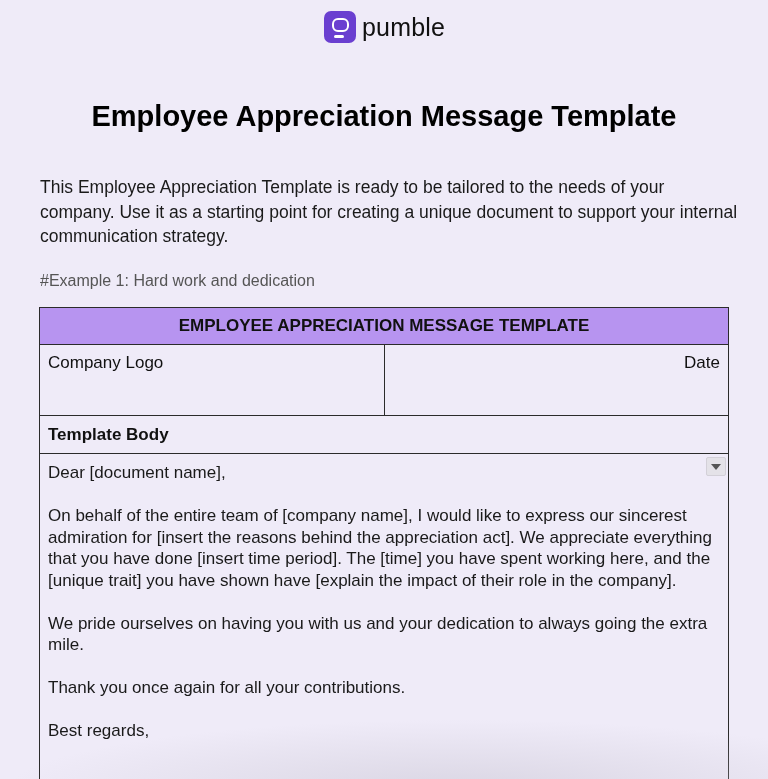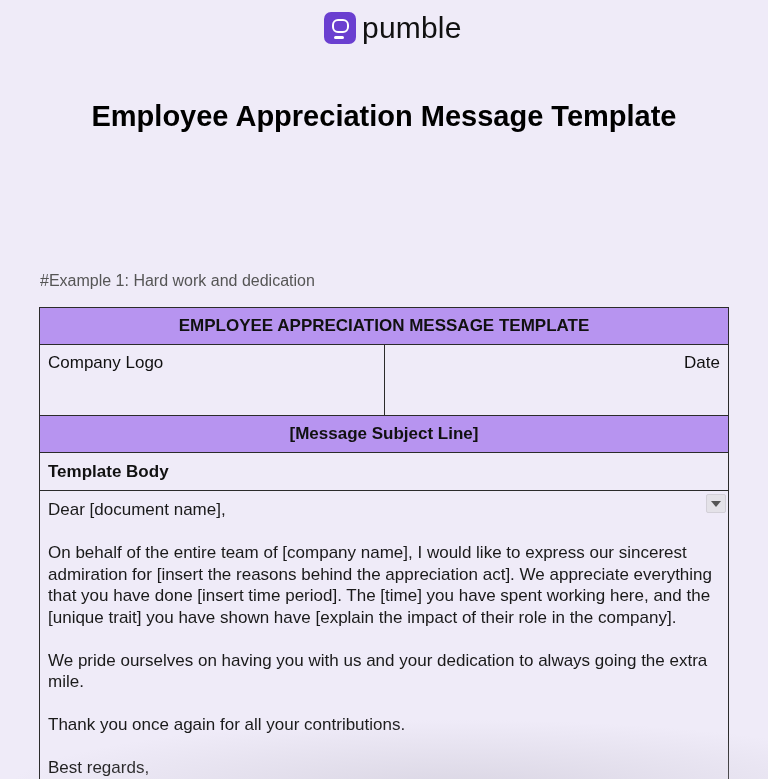--- a/index.html
+++ b/index.html
@@ -45,21 +45,21 @@
     .brand-logo .bar {
       position: absolute;
       left: 10px;
       top: 24px;
       width: 10px;
       height: 2.5px;
       background: #fff;
       border-radius: 2px;
     }
     .brand-name {
-      font-size: 30px;
+      font-size: 25px;
       font-weight: 500;
       color: #111;
       letter-spacing: 0.2px;
     }
     .title {
       position: absolute;
       top: 100px;
       left: 0;
       width: 768px;
       text-align: center;
@@ -167,34 +167,32 @@
   <div class="brand">
     <div class="brand-logo">
       <div class="ring"></div>
       <div class="bar"></div>
     </div>
     <span class="brand-name">pumble</span>
   </div>
 
   <h1 class="title">Employee Appreciation Message Template</h1>
 
+  <p class="intro">This Employee Appreciation Template is ready to be tailored to the needs of your company. Use it as a starting point for creating a unique document to support your internal communication strategy.</p>
 
   <h2 class="example-heading">#Example 1: Hard work and dedication</h2>
 
   <table class="tmpl">
     <tbody>
         <tr>
       <td class="hdr" colspan="2">EMPLOYEE APPRECIATION MESSAGE TEMPLATE</td>
     </tr>
     <tr>
       <td class="cell-logo">Company Logo</td>
       <td class="cell-date">Date</td>
-    </tr>
-    <tr>
-      <td class="hdr" colspan="2">[Message Subject Line]</td>
     </tr>
     <tr>
       <td class="cell-label" colspan="2">Template Body</td>
     </tr>
     <tr>
       <td class="body-cell" colspan="2">
         <div class="dropdown-btn">
           <span class="tri"></span>
         </div>
         <p>Dear [document name],</p>

